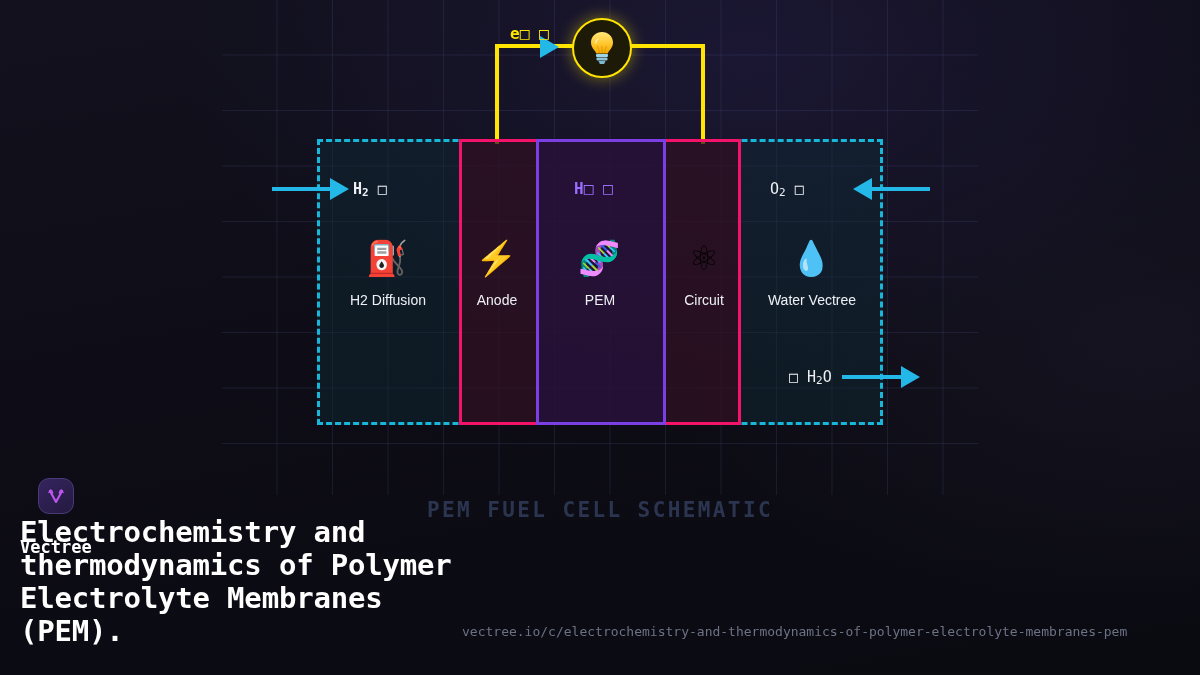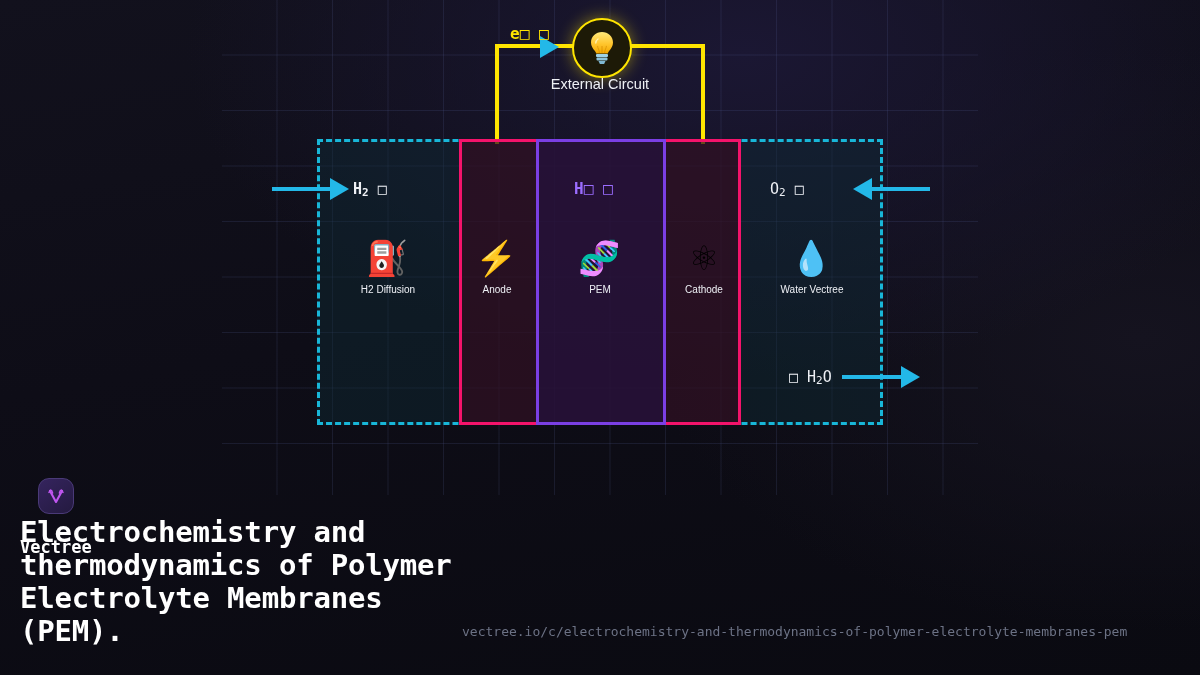--- a/index.html
+++ b/index.html
@@ -155,22 +155,22 @@
     width: 120px;
     text-align: center;
   }
   .col .emoji {
     font-size: 34px;
     line-height: 44px;
     display: block;
   }
   .col .caption {
     display: block;
-    margin-top: 4px;
-    font-size: 10px;
+    margin-top: 12px;
+    font-size: 14px;
     color: #eef0f5;
     white-space: nowrap;
   }
   #col-0 { left: 328px; }
   #col-1 { left: 437px; }
   #col-2 { left: 540px; }
   #col-3 { left: 644px; }
   #col-4 { left: 752px; }
 
   
@@ -259,20 +259,21 @@
     white-space: nowrap;
   }
 </style>
 </head>
 <body>
 
 <div id="stage">
 
   <div id="grid"></div>
 
+  <div id="watermark">PEM FUEL CELL SCHEMATIC</div>
 
   <div class="wire" id="wire-left-v"></div>
   <div class="wire" id="wire-right-v"></div>
   <div class="wire" id="wire-top-left"></div>
   <div class="wire" id="wire-top-right"></div>
 
   <div id="arrow-e"></div>
   <div id="label-e">e□ □</div>
 
   <div id="bulb">
@@ -286,21 +287,20 @@
       </defs>
       <path d="M15 1C8.9 1 4 5.7 4 11.4c0 3.6 1.9 6 3.5 8 .9 1.1 1.5 2 1.7 3.1h11.6c.2-1.1.8-2 1.7-3.1 1.6-2 3.5-4.4 3.5-8C26 5.7 21.1 1 15 1z" fill="url(#bulbg)"></path>
       <path d="M11 8c-1.4 1-2.2 2.4-2.2 4.1" stroke="#fff6c0" stroke-width="1.4" fill="none" stroke-linecap="round" opacity="0.85"></path>
       <rect x="9" y="23" width="12" height="3" rx="1" fill="#9fd3e8"></rect>
       <rect x="9.5" y="26.5" width="11" height="3" rx="1" fill="#8ec5dd"></rect>
       <path d="M11.5 30h7l-1.4 3h-4.2z" fill="#7fb8d2"></path>
       <path d="M12.4 22c0-3.2-1.8-4.6-1.8-7.1M17.6 22c0-3.2 1.8-4.6 1.8-7.1M15 22v-7" stroke="#d88f00" stroke-width="1" fill="none" opacity="0.75"></path>
     </svg>
   </div>
 
-  <div id="label-external-circuit">External Circuit</div>
 
   <div id="cell-outer"></div>
   <div id="cell-electrodes"></div>
   <div id="cell-membrane"></div>
 
   <div class="flow-line" id="h2-line"></div>
   <div class="flow-head right" id="h2-head"></div>
 
   <div class="flow-line" id="o2-line"></div>
   <div class="flow-head left" id="o2-head"></div>
@@ -323,21 +323,21 @@
   <div class="col" id="col-1">
     <span class="emoji">⚡</span>
     <span class="caption">Anode</span>
   </div>
   <div class="col" id="col-2">
     <span class="emoji">🧬</span>
     <span class="caption">PEM</span>
   </div>
   <div class="col" id="col-3">
     <span class="emoji">⚛</span>
-    <span class="caption">Cathode</span>
+    <span class="caption">Circuit</span>
   </div>
   <div class="col" id="col-4">
     <span class="emoji">💧</span>
     <span class="caption">Water Vectree</span>
   </div>
 
   <div id="brand">
     <div id="brand-logo">
       <svg width="20" height="20" viewBox="0 0 20 20" aria-hidden="true">
         <path d="M4 5 L10 16 L16 5" stroke="#c056f0" stroke-width="2.1" fill="none" stroke-linecap="round" stroke-linejoin="round"></path>

